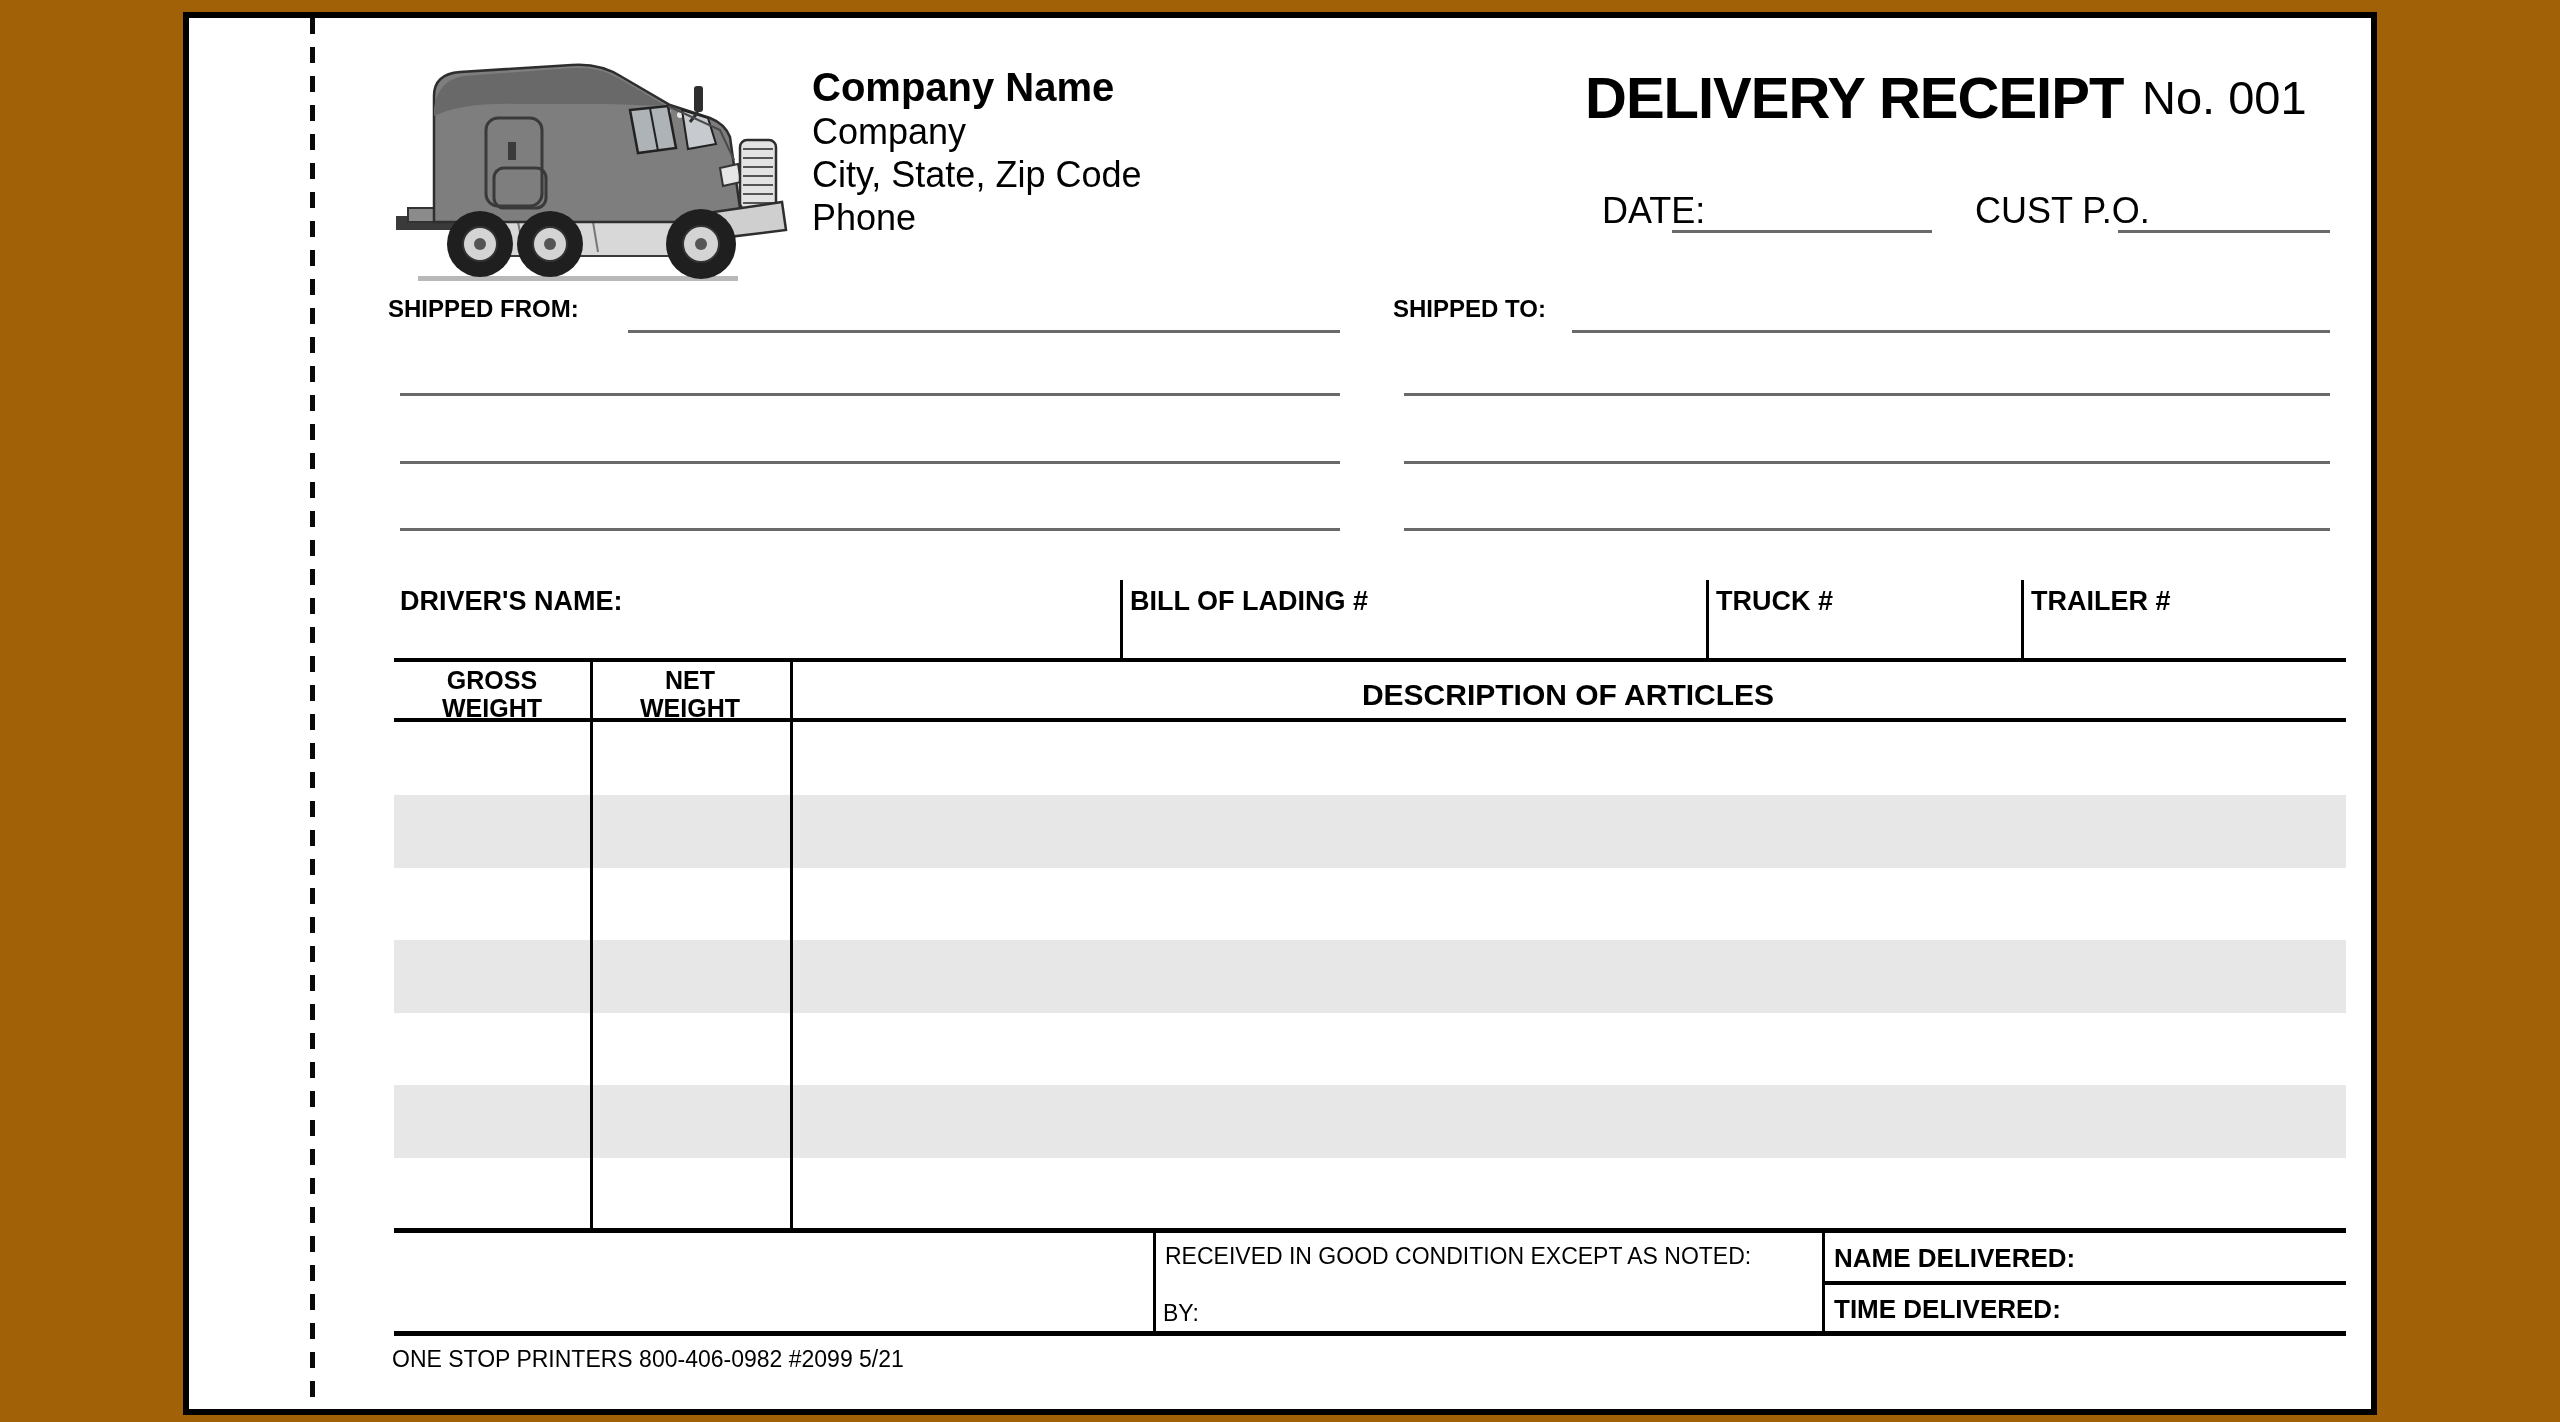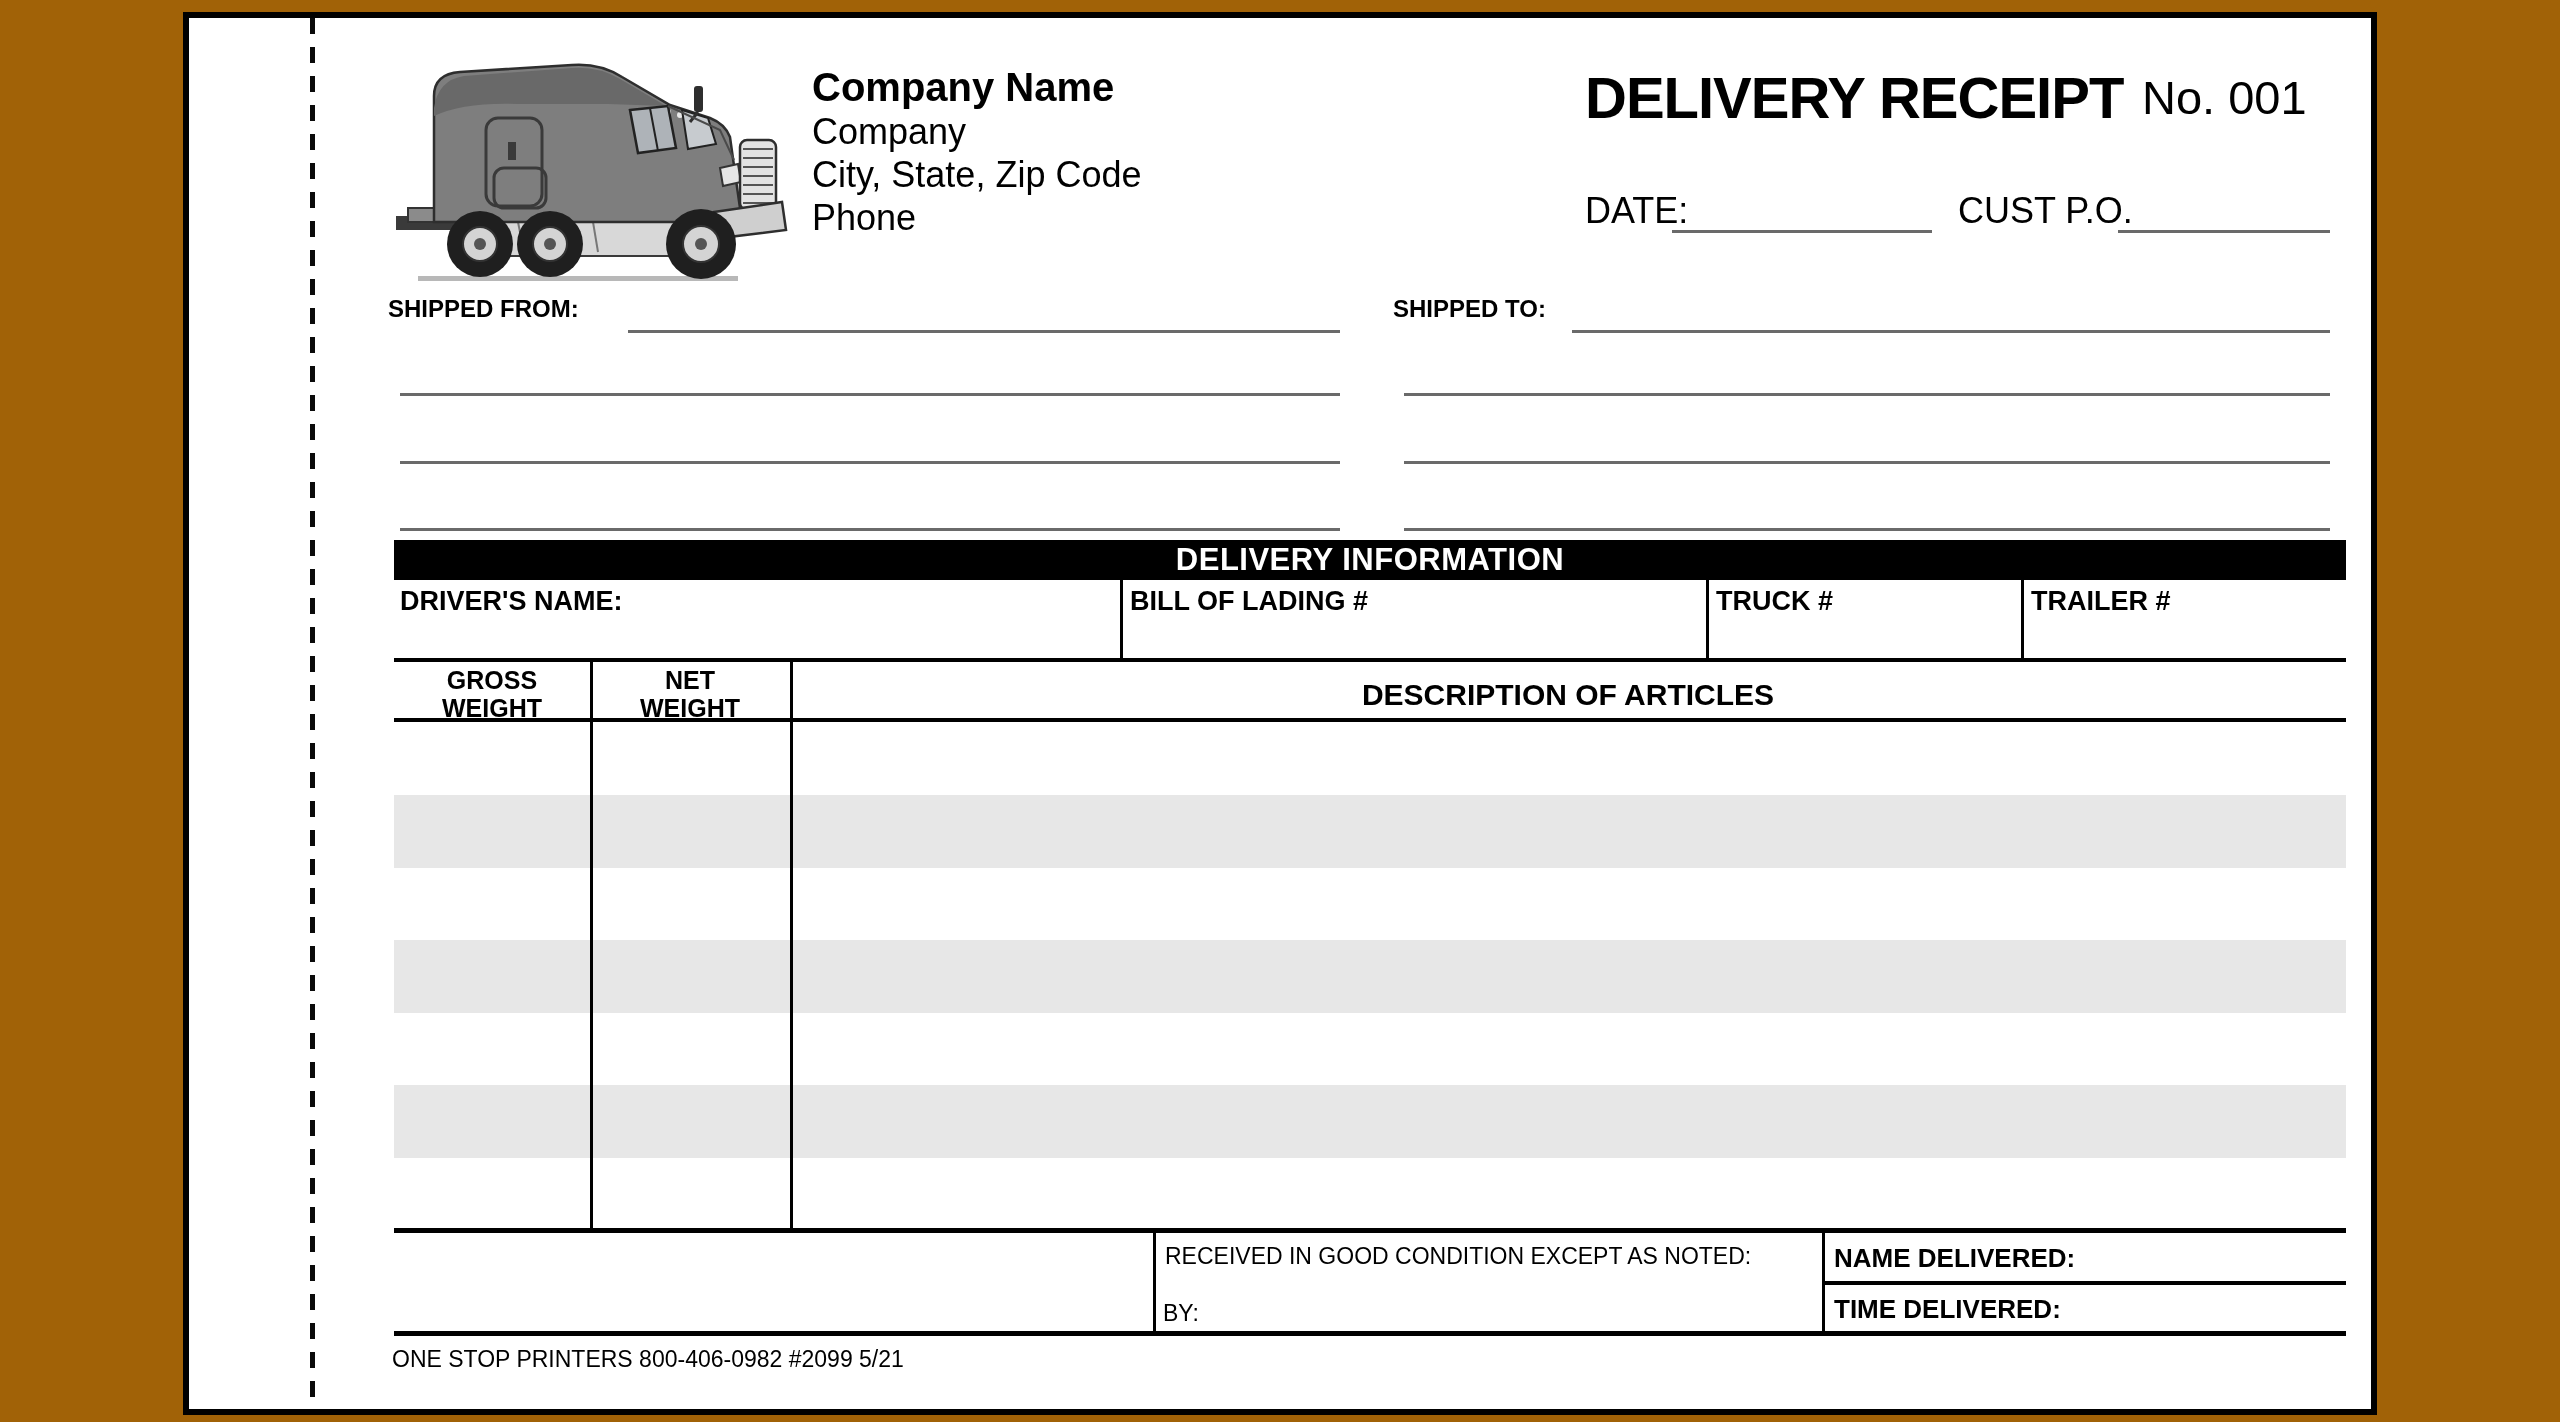--- a/index.html
+++ b/index.html
@@ -15,21 +15,21 @@
   }
   .perforation{
     left:310px;top:18px;width:5px;height:1392px;
     background:repeating-linear-gradient(to bottom,#0a0a0a 0 16px,transparent 16px 29px);
   }
   
   .company-name{font-size:40px;font-weight:bold;line-height:46px;}
   .company-line{font-size:36px;line-height:43px;}
   .doc-title{font-size:58px;font-weight:bold;letter-spacing:-1px;white-space:nowrap;}
   .doc-no{font-size:47px;white-space:nowrap;}
-  .hdr-label{font-size:36px;white-space:nowrap;}
+  .hdr-label{font-size:36px;white-space:nowrap;margin-left:17px;}
   
   .wline{position:absolute;height:3px;background:#6a6a6a;}
   .thick{position:absolute;background:#000;}
   
   .ship-label{font-size:24px;font-weight:bold;white-space:nowrap;}
   
   .info-bar{
     left:394px;top:540px;width:1952px;height:40px;background:#000;
     display:flex;align-items:center;justify-content:center;
   }
@@ -137,23 +137,20 @@
   <div class="abs ship-label" style="left:1393px;top:295px;">SHIPPED TO:</div>
   <div class="wline" style="left:1572px;top:330px;width:758px;"></div>
 
   <div class="wline" style="left:400px;top:393px;width:940px;"></div>
   <div class="wline" style="left:1404px;top:393px;width:926px;"></div>
   <div class="wline" style="left:400px;top:461px;width:940px;"></div>
   <div class="wline" style="left:1404px;top:461px;width:926px;"></div>
   <div class="wline" style="left:400px;top:528px;width:940px;"></div>
   <div class="wline" style="left:1404px;top:528px;width:926px;"></div>
 
-  <div class="abs info-bar">
-    <span>DELIVERY INFORMATION</span>
-  </div>
 
   <div class="abs cell-label" style="left:400px;top:586px;">DRIVER'S NAME:</div>
   <div class="abs cell-label" style="left:1130px;top:586px;">BILL OF LADING #</div>
   <div class="abs cell-label" style="left:1716px;top:586px;">TRUCK #</div>
   <div class="abs cell-label" style="left:2031px;top:586px;">TRAILER #</div>
   <div class="vline" style="left:1120px;top:580px;height:78px;"></div>
   <div class="vline" style="left:1706px;top:580px;height:78px;"></div>
   <div class="vline" style="left:2021px;top:580px;height:78px;"></div>
 
   <div class="thick" style="left:394px;top:658px;width:1952px;height:4px;"></div>

